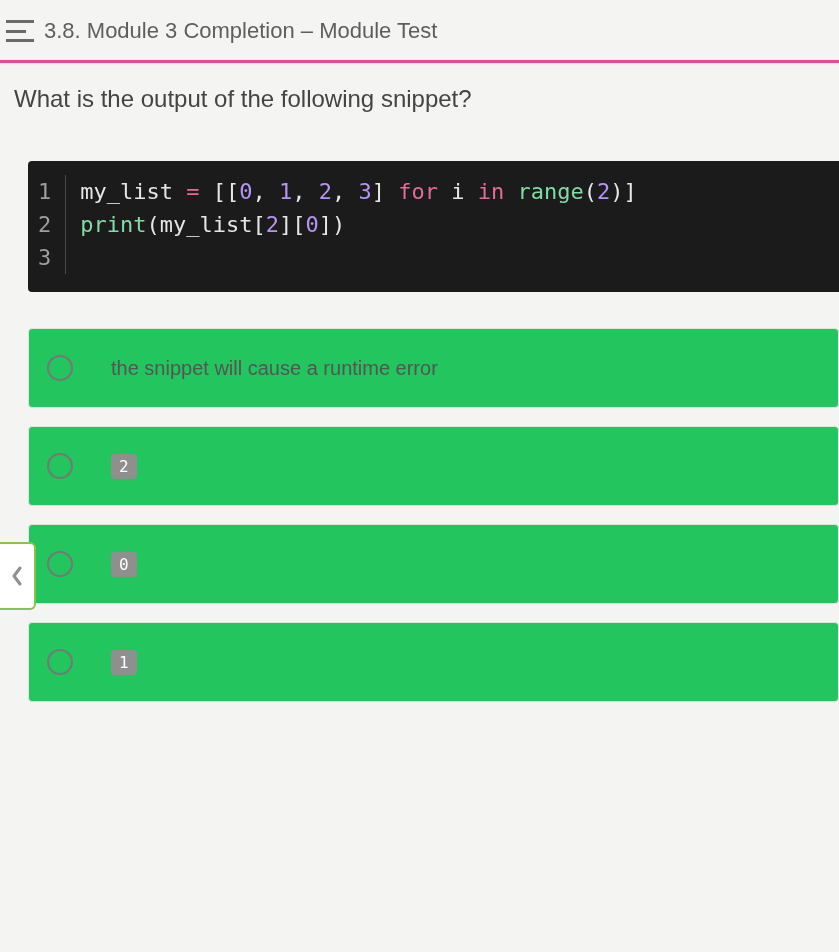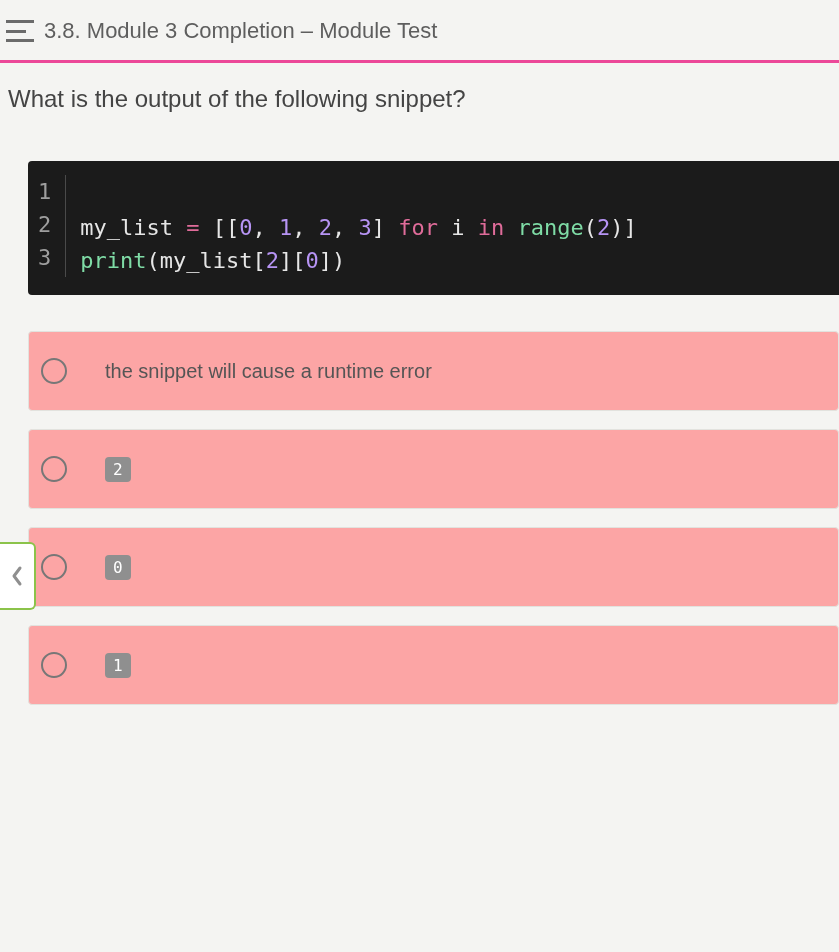--- a/index.html
+++ b/index.html
@@ -32,21 +32,21 @@
     background: #6b6b6b;
   }
   .menu-icon span:nth-child(2) { width: 70%; }
   .breadcrumb {
     font-size: 22px;
     color: #5e5e5e;
   }
   .question {
     font-size: 24px;
     color: #444;
-    padding: 22px 18px 0 8px;
+    padding: 22px 18px 0 14px;
     font-weight: 500;
   }
   .code-block {
     margin: 48px 0 0 28px;
     background: #1b1b1b;
     border-radius: 4px 0 0 4px;
     display: flex;
     font-family: "Consolas","Menlo",monospace;
     font-size: 22px;
     line-height: 1.5;
@@ -58,38 +58,37 @@
     text-align: right;
     padding: 0 14px 0 10px;
     border-right: 1px solid #4a4a4a;
     user-select: none;
   }
   .gutter div { }
   .code {
     padding: 0 14px;
     white-space: pre;
     color: #e6e6e6;
-    margin-top: 36px;
   }
   .tok-var { color: #e6e6e6; }
   .tok-op  { color: #e06c9a; }
   .tok-punc{ color: #e6e6e6; }
   .tok-num { color: #b794f4; }
   .tok-kw  { color: #e06c9a; }
   .tok-fn  { color: #7fdca6; }
 
   .options {
     margin: 36px 0 0 28px;
   }
   .option {
-    background: #fca5a5;
+    background: #22c55e;
     border: 1px solid #e2e2de;
     border-radius: 4px;
     margin-bottom: 18px;
-    padding: 26px 12px;
+    padding: 26px 18px;
     display: flex;
     align-items: center;
     cursor: pointer;
   }
   .radio {
     width: 26px;
     height: 26px;
     border: 2.5px solid #777;
     border-radius: 50%;
     margin-right: 38px;

